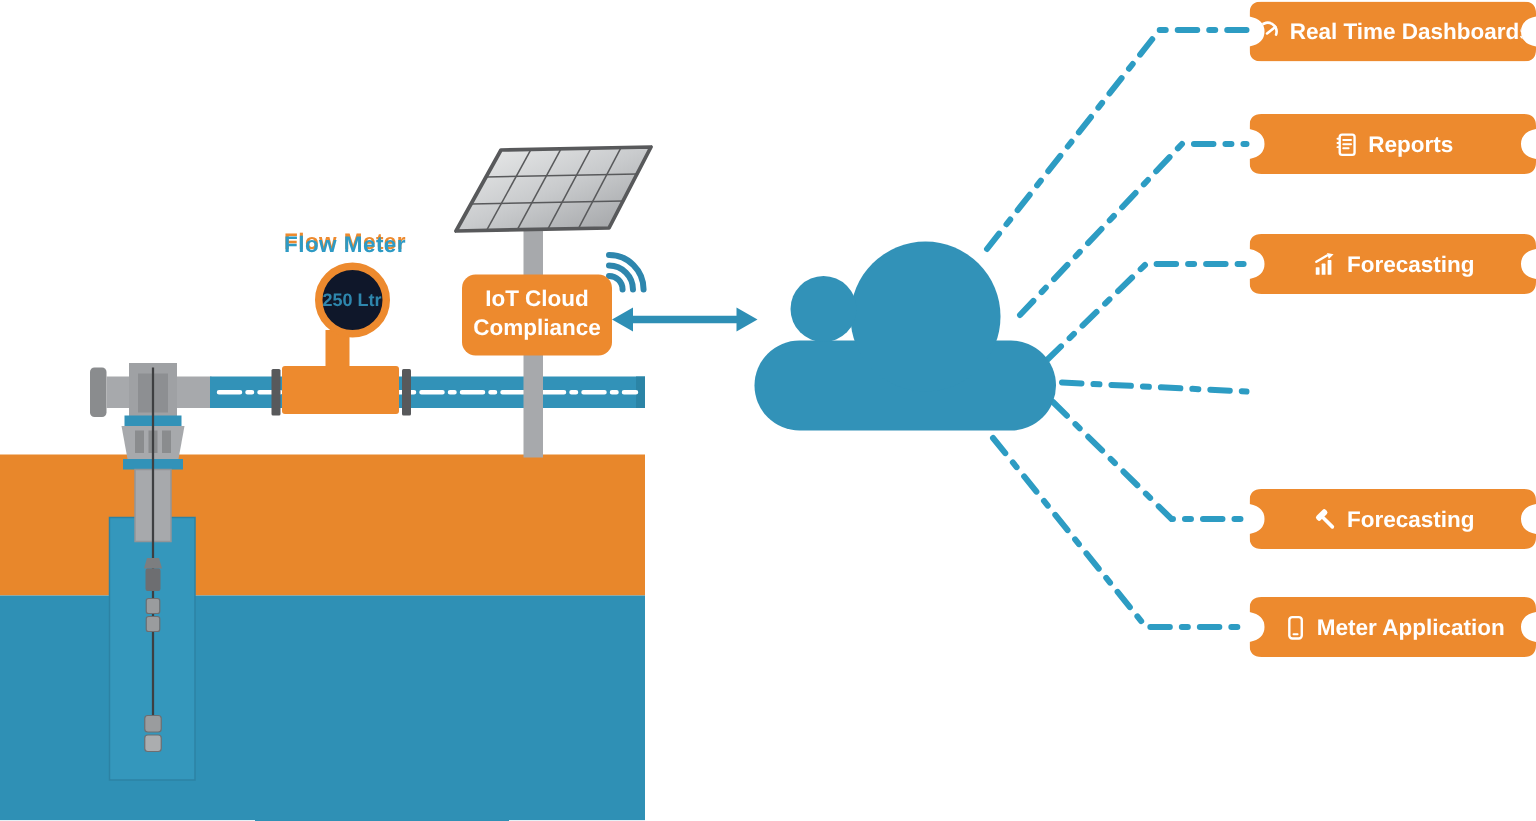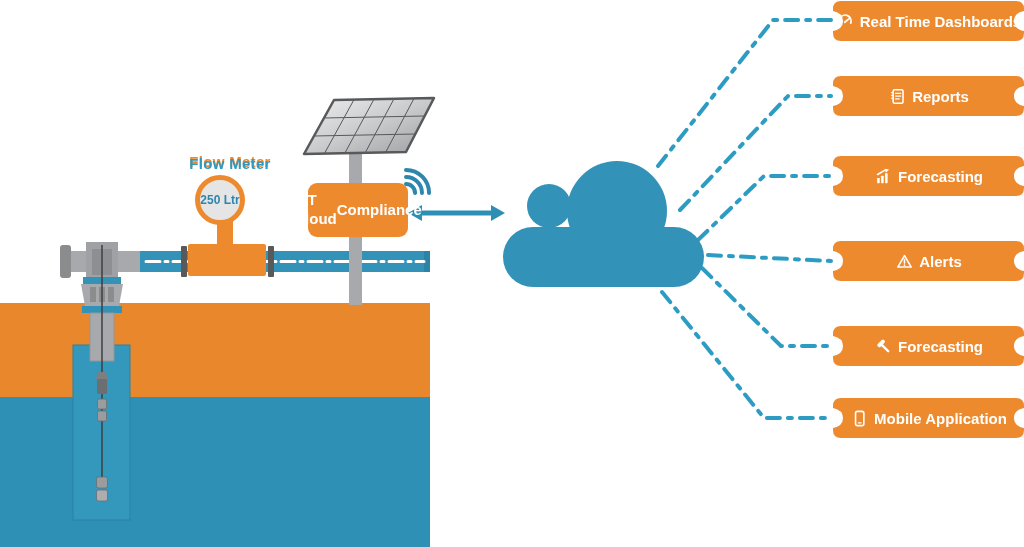--- a/index.html
+++ b/index.html
@@ -5,26 +5,26 @@
   html,body{margin:0;padding:0;background:#fff;}
   .scene{position:relative;width:1024px;height:547px;background:#ffffff;overflow:hidden;
          font-family:"Liberation Sans", sans-serif;}
   .base{position:absolute;left:0;top:0;}
   
   .fm-title{position:absolute;left:178px;top:155px;width:104px;text-align:center;
             font-size:15px;font-weight:bold;color:#2E9AC4;letter-spacing:.3px;
             text-shadow:0 -2px 0 #ED8A2E;}
   .fm-stem{position:absolute;left:217px;top:220px;width:16px;height:28px;background:#ED8A2E;}
   .fm-fitting{position:absolute;left:188px;top:244px;width:78px;height:32px;background:#ED8A2E;border-radius:2px;}
-  .fm-gauge{position:absolute;left:195px;top:175px;width:40px;height:40px;background:#e5e5e5;
-            border:5px solid #ED8A2E;border-radius:50%;display:flex;align-items:center;justify-content:center;
+  .fm-gauge{position:absolute;left:210px;top:175px;width:40px;height:40px;background:#0f172a;
+            border:5px solid #ED8A2E;border-radius:50%;display:flex;align-items:center;
             font-size:12px;font-weight:bold;color:#2E86AD;}
   
   .iot-box{position:absolute;left:308px;top:183px;width:100px;height:54px;background:#ED8A2E;
-           border-radius:9px;display:flex;flex-direction:row;align-items:center;justify-content:center;
+           border-radius:9px;display:flex;flex-direction:column;align-items:center;justify-content:center;
            color:#fff;font-size:15px;font-weight:bold;line-height:1.25;}
   
   .out-label{position:absolute;left:833px;width:191px;height:40px;background:#ED8A2E;
              display:flex;align-items:center;justify-content:center;color:#fff;
              font-size:15px;font-weight:bold;
              clip-path:path('M 8 0 H 183 Q 191 0 191 8 L 191 10 Q 181 12 181 20 Q 181 28 191 30 L 191 32 Q 191 40 183 40 H 8 Q 0 40 0 32 L 0 30 Q 10 28 10 20 Q 10 12 0 10 L 0 8 Q 0 0 8 0 Z');}
   .out-label .oicon{width:19px;height:19px;margin-right:5px;flex:0 0 auto;}
   .out-label span{white-space:nowrap;}
 </style>
 </head>
@@ -154,38 +154,30 @@
     <svg class="oicon" viewBox="0 0 24 24">
       <rect x="4" y="14" width="3.2" height="6.5" rx="0.6" fill="#fff"></rect>
       <rect x="9" y="11" width="3.2" height="9.5" rx="0.6" fill="#fff"></rect>
       <rect x="14" y="8" width="3.2" height="12.5" rx="0.6" fill="#fff"></rect>
       <path d="M4.5 9.5 L13.5 4.2" stroke="#fff" stroke-width="2" stroke-linecap="round"></path>
       <polygon points="13.5,2.2 19,3.2 15,7.2" fill="#fff"></polygon>
     </svg>
     <span>Forecasting</span>
   </div>
 
-  <div class="out-label" style="top:241px">
-    <svg class="oicon" viewBox="0 0 24 24">
-      <path d="M12 4.5 L20.5 19 H3.5 Z" fill="none" stroke="#fff" stroke-width="2" stroke-linejoin="round"></path>
-      <path d="M12 9.5 v4.5" stroke="#fff" stroke-width="2" stroke-linecap="round"></path>
-      <circle cx="12" cy="16.6" r="1.1" fill="#fff"></circle>
-    </svg>
-    <span>Alerts</span>
-  </div>
 
   <div class="out-label" style="top:326px">
     <svg class="oicon" viewBox="0 0 24 24">
       <rect x="3.5" y="5.5" width="11" height="5" rx="2" fill="#fff" transform="rotate(-45 9 8)"></rect>
       <path d="M10.5 10.5 L18 18" stroke="#fff" stroke-width="3" stroke-linecap="round"></path>
     </svg>
     <span>Forecasting</span>
   </div>
 
   <div class="out-label" style="top:398px">
     <svg class="oicon" viewBox="0 0 24 24">
       <rect x="7" y="3" width="10.5" height="18" rx="2.5" fill="none" stroke="#fff" stroke-width="2"></rect>
       <path d="M10.5 17.5 h3.5" stroke="#fff" stroke-width="1.6" stroke-linecap="round"></path>
     </svg>
-    <span>Mobile Application</span>
+    <span>Meter Application</span>
   </div>
 
 </div>
 
 </body></html>

